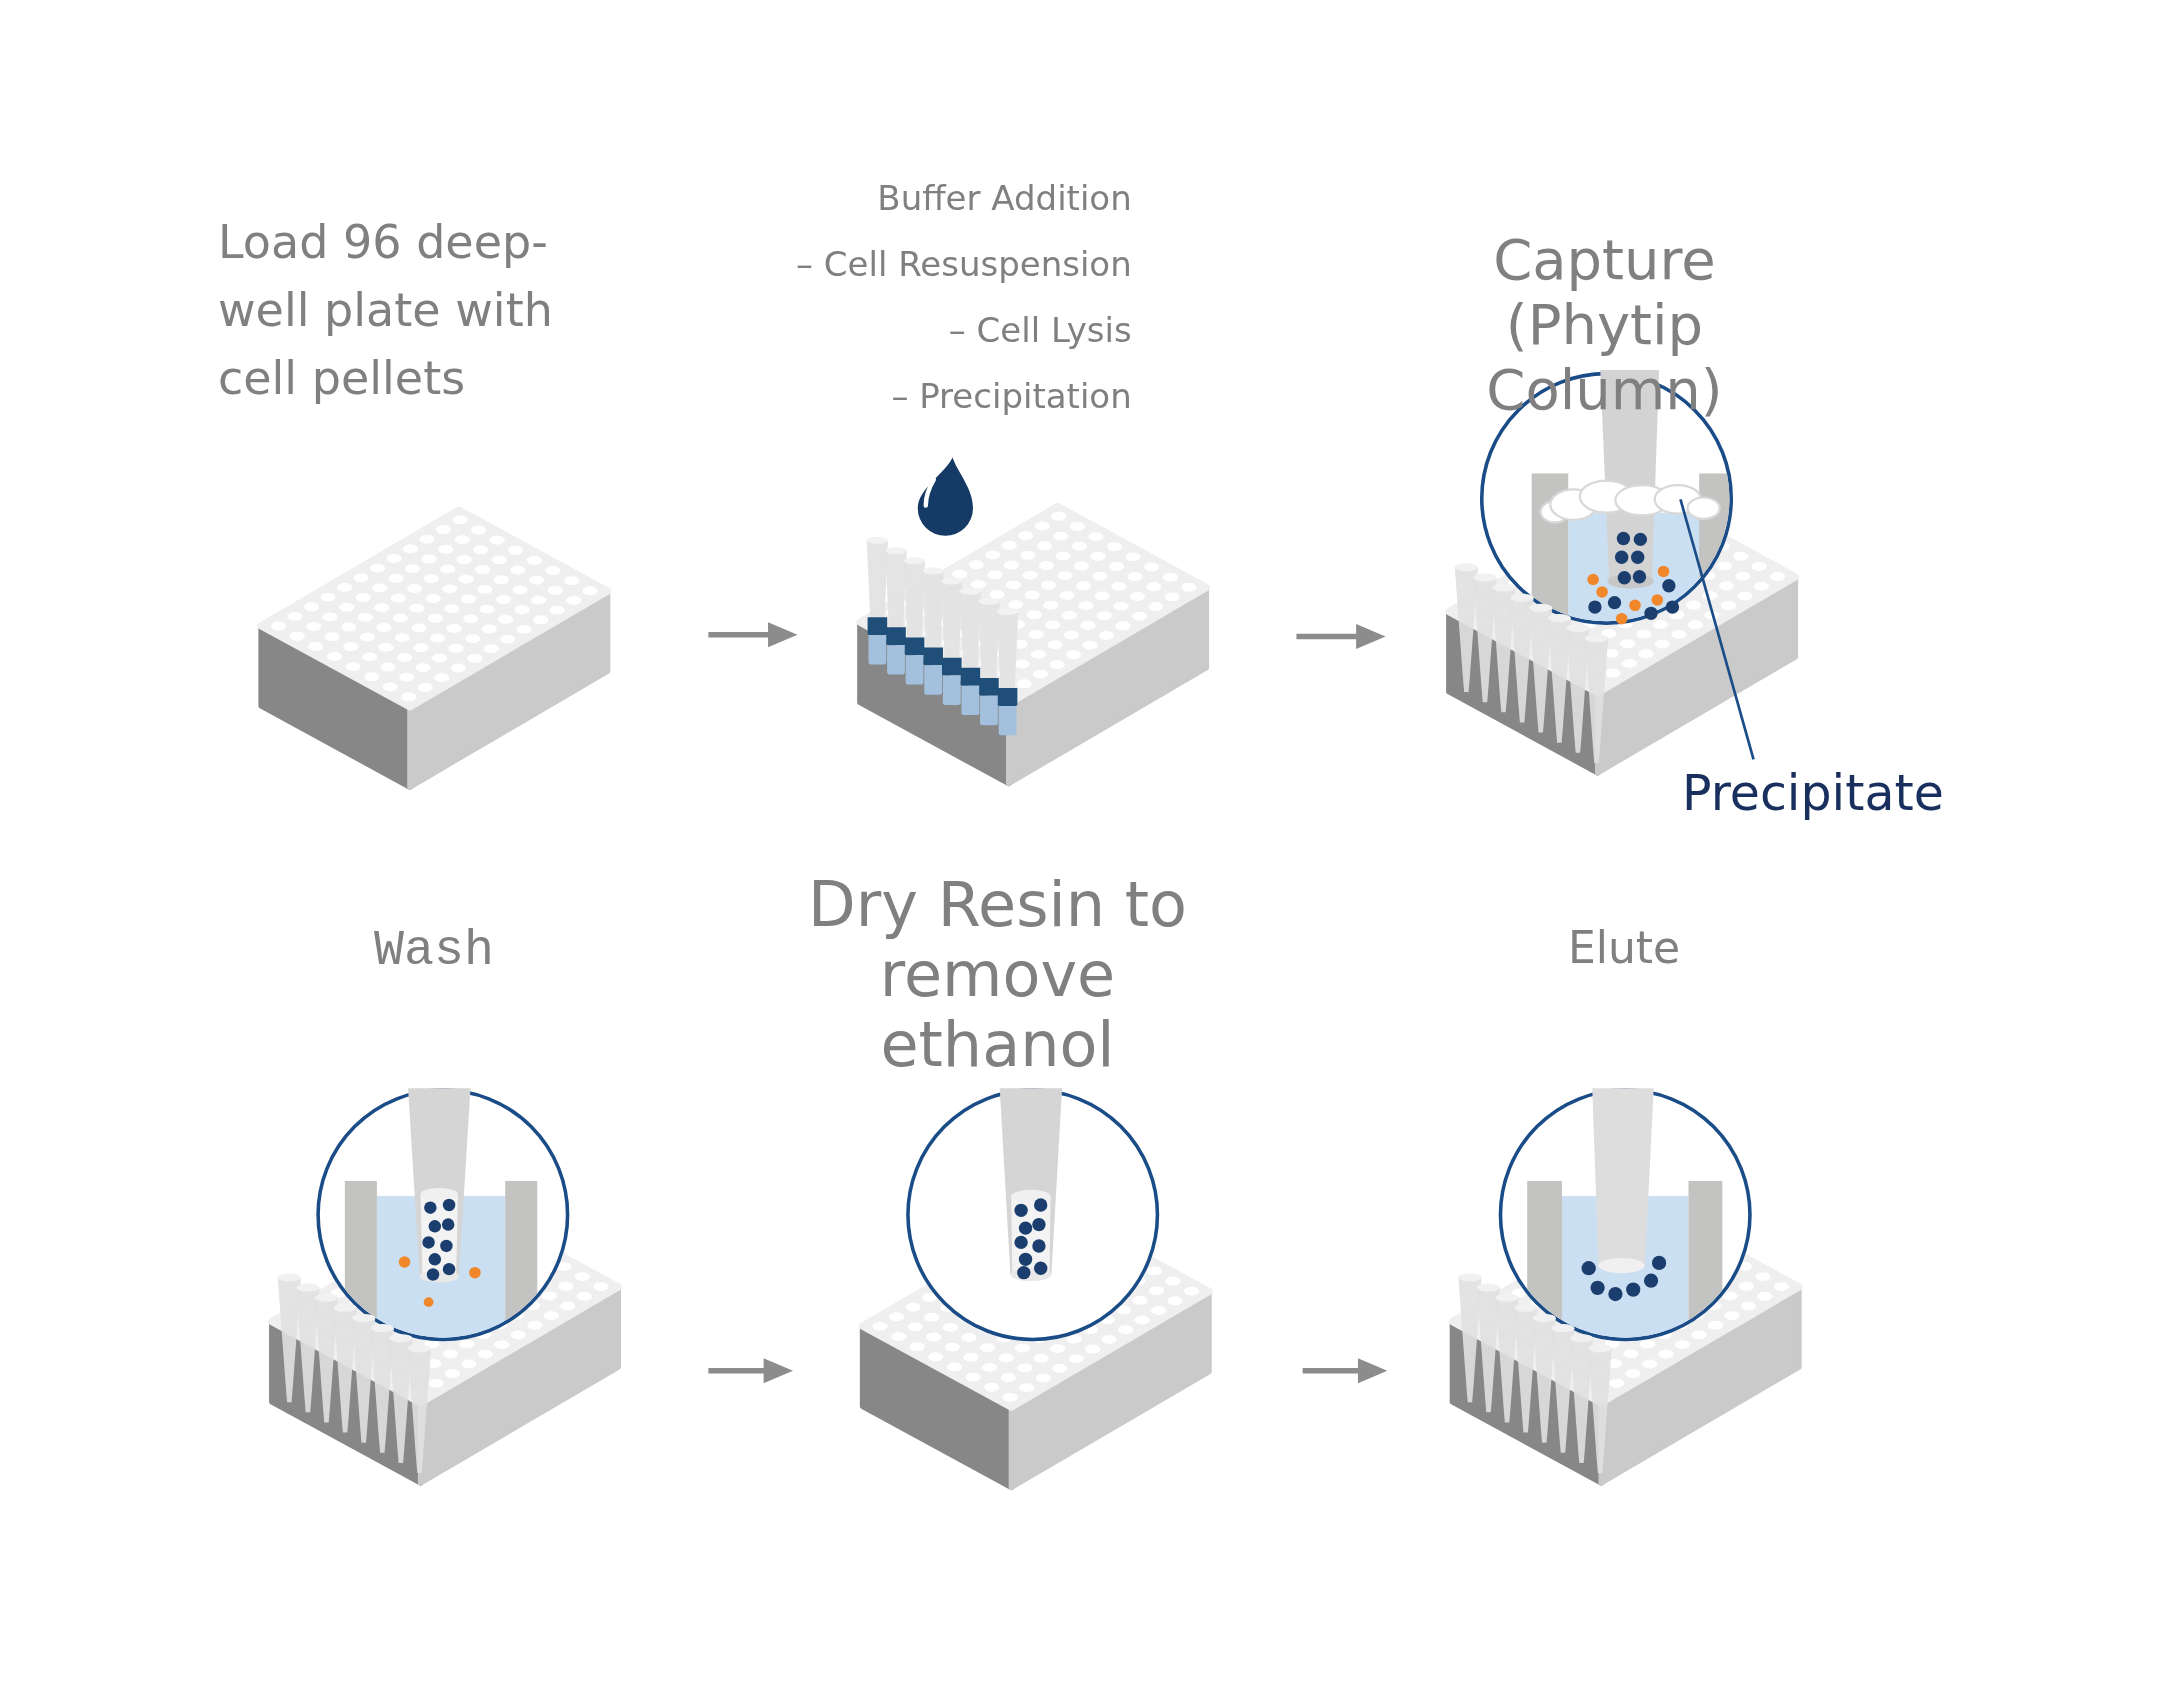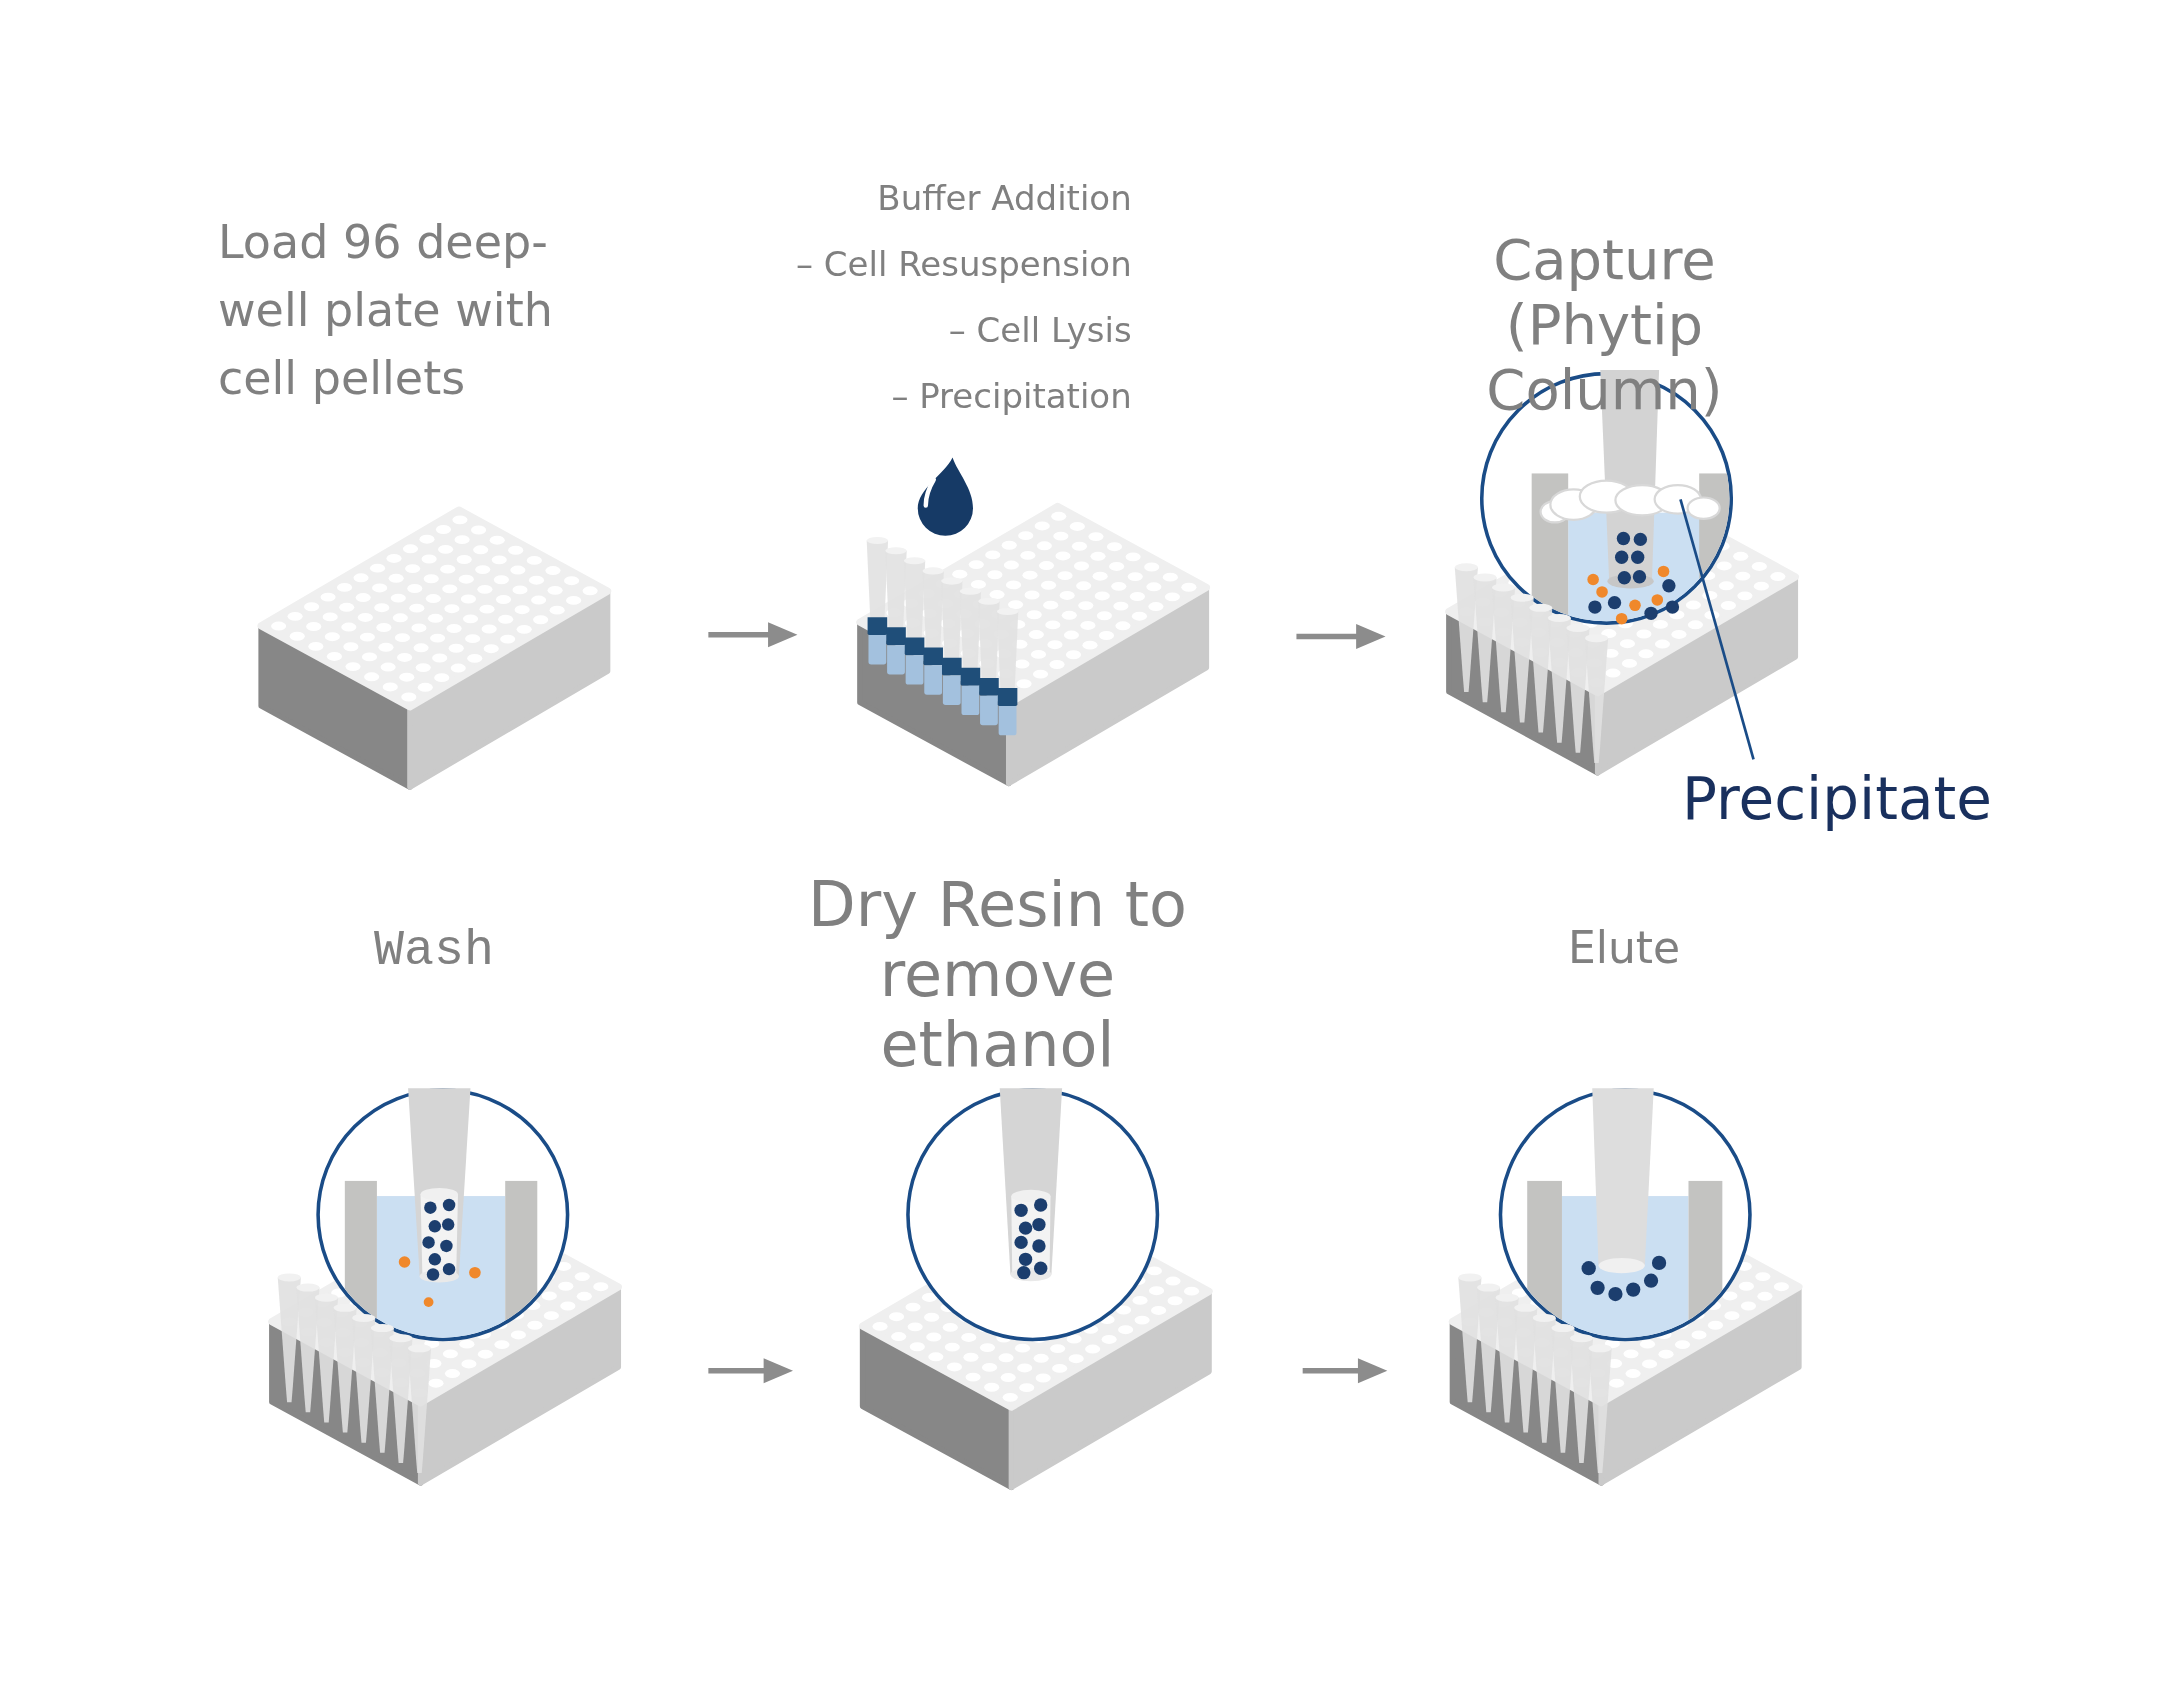--- a/index.html
+++ b/index.html
@@ -15,21 +15,21 @@
     position:absolute;
     color:#808080;
     white-space:pre-line;
   }
   #lbl-load      { left:218px;  top:208px;  font-size:46px; line-height:68px; text-align:left; }
   #lbl-buffer    { left:796px;  top:165px;  font-size:34px; line-height:66px; text-align:right; }
   #lbl-capture   { left:1386px; top:227px;  width:437px; font-size:56px; line-height:65px; text-align:center; }
   #lbl-wash      { left:296px;  top:922px; width:276px; font-size:50px; text-align:center;font-family:Liberation Mono, monospace; }
   #lbl-dry       { left:766px;  top:870px; width:463px; font-size:62px; line-height:70px; text-align:center; }
   #lbl-elute     { left:1486px; top:922px; width:276px; font-size:44px; text-align:center; }
-  #lbl-precipitate { left:1682px; top:765px; font-size:58px; color:#19305E; }
+  #lbl-precipitate { left:1682px; top:765px; font-size:49px; color:#19305E; }
 </style>
 </head>
 <body>
 
 <div class="canvas">
 
 <svg width="2183" height="1690" viewBox="0 0 2450 1896">
   <defs>
 
     <g id="wellrow" fill="#FFFFFF">

